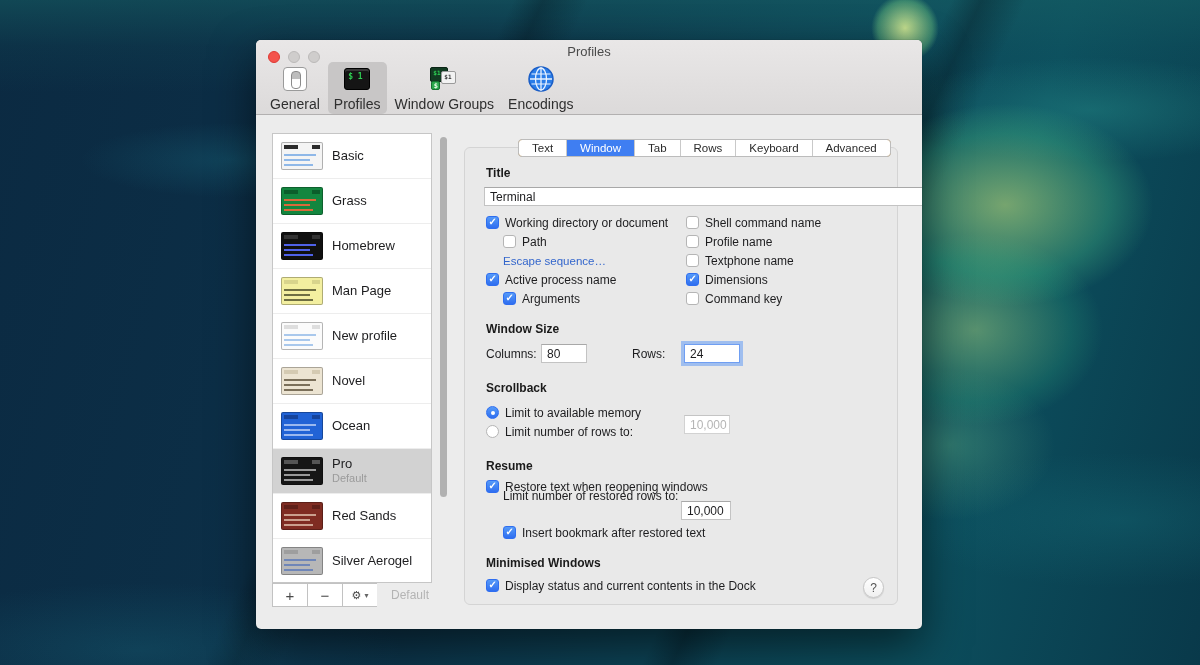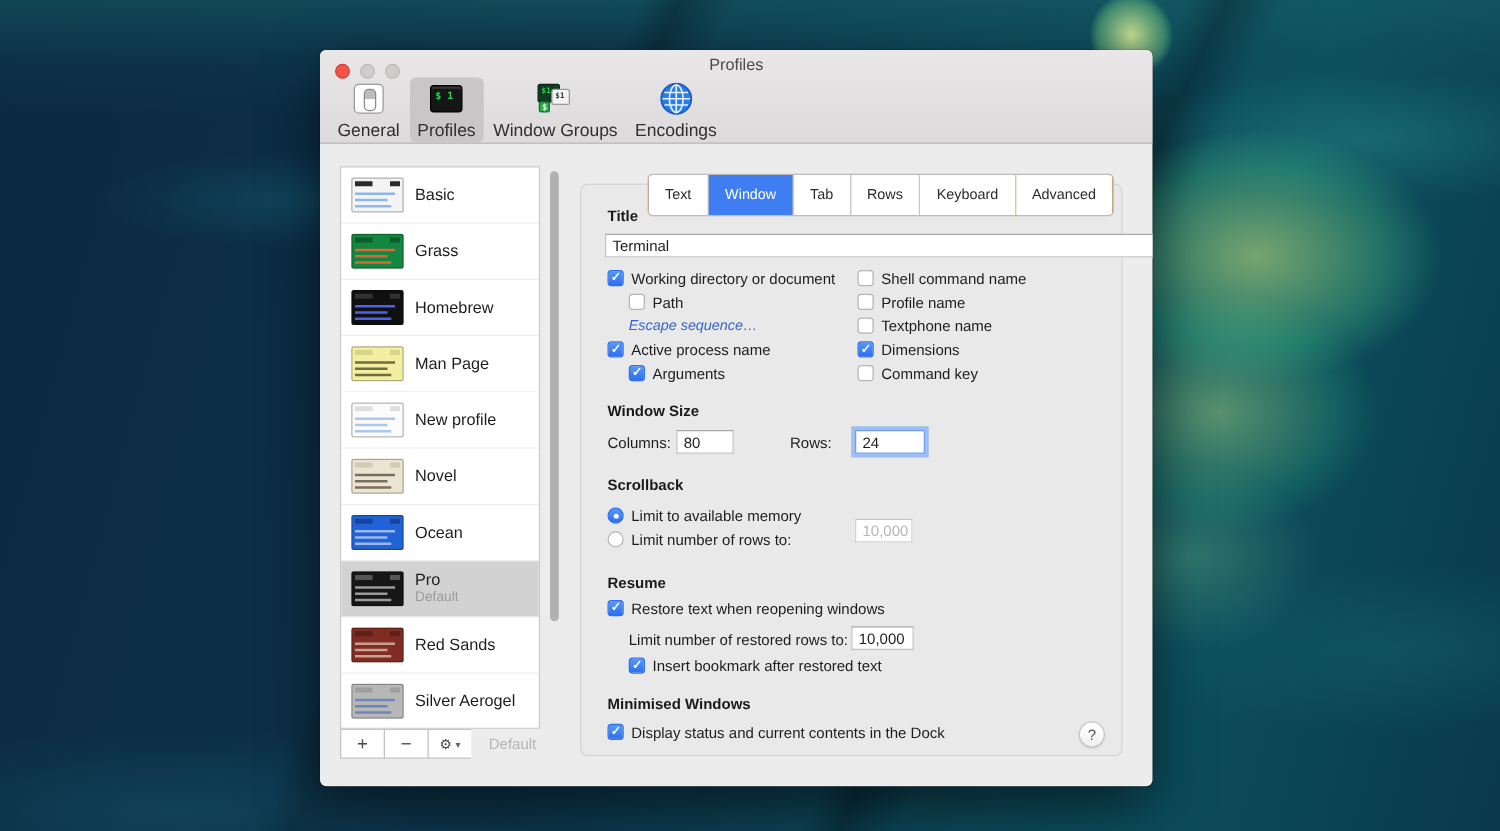--- a/index.html
+++ b/index.html
@@ -89,21 +89,21 @@
     display:flex; align-items:center; justify-content:center; font-size:15px; color:#4a4a4a; }
   .seg-btn:last-of-type { border-right:1px solid #c2c2c2; }
   .seg-btn .gear { font-size:11px; }
   .seg-btn .chev { font-size:8px; margin-left:3px; color:#666; }
   .default-btn { flex:1; display:flex; align-items:center; justify-content:center;
     font-size:12px; color:#b4b4b4; }
 
   
   .groupbox { position:absolute; left:208px; top:107px; width:434px; height:458px;
     background:#e9e9e9; border:1px solid #d4d4d4; border-radius:6px; }
-  .tabs { position:absolute; left:262px; top:99px; height:34px; display:flex;
+  .tabs { position:absolute; left:262px; top:99px; height:18px; display:flex;
     border:1px solid #bcbcbc; border-radius:4px; overflow:hidden; background:#a16207; }
   .tab { padding:0 13px; display:flex; align-items:center; font-size:11.5px; color:#2b2b2b;
     border-right:1px solid #c9c9c9; background:#fff; }
   .tab:last-child { border-right:none; }
   .tab.sel { background:#3f7ef2; color:#fff; }
 
   .gb-label { position:absolute; font-size:12px; font-weight:bold; color:#1a1a1a; }
   .field { position:absolute; background:#fff; border:1px solid #c3c3c3; border-top-color:#a8a8a8;
     font-size:12px; color:#1d1d1f; padding:2px 5px; height:19px; }
   .field.focused { border-color:#6f9ef2; box-shadow:0 0 0 3px rgba(86,148,245,0.5); }
@@ -115,21 +115,21 @@
   .cbox { width:13px; height:13px; border-radius:3px; background:#fff; border:1px solid #b5b5b5;
     flex:none; position:relative; }
   .cbox.on { background:linear-gradient(#559af8,#2f6ef0); border-color:#2f6ef0; }
   .cbox.on::after { content:"✓"; position:absolute; left:1.5px; top:-1px; color:#fff; font-size:10px; font-weight:bold; }
   .rdo { width:13px; height:13px; border-radius:50%; background:#fff; border:1px solid #b5b5b5;
     flex:none; position:relative; }
   .rdo.on { background:linear-gradient(#559af8,#2f6ef0); border-color:#2f6ef0; }
   .rdo.on::after { content:""; position:absolute; left:4px; top:4px; width:4px; height:4px;
     border-radius:50%; background:#fff; }
   .clabel { font-size:12px; color:#1d1d1f; margin-left:6px; white-space:nowrap; }
-  .link { font-size:11.5px; color:#3366cc;font-style:italic; }
+  .link { font-size:11.5px; color:#3366cc; }
   .plain-label { position:absolute; font-size:12px; color:#1d1d1f; white-space:nowrap; }
 
   .help-btn { position:absolute; left:398px; top:429px; width:21px; height:21px; border-radius:50%;
     background:linear-gradient(#fff,#f0f0f0); border:1px solid #c6c6c6;
     box-shadow:0 1px 1px rgba(0,0,0,0.12);
     display:flex; align-items:center; justify-content:center; font-size:12px; color:#555; }
 </style>
 </head>
 <body>
 
@@ -387,21 +387,21 @@
           <span class="clabel">Limit number of rows to:</span>
         </div>
       </div>
     <div class="field disabled" style="left:219px; top:267px; width:46px;">10,000</div>
 
     <div class="gb-label" style="left:21px; top:311px;">Resume</div>
     <div class="crow" style="position:absolute; left:21px; top:329px;">
       <span class="cbox on"></span>
       <span class="clabel">Restore text when reopening windows</span>
     </div>
-    <div class="plain-label" style="left:38px; top:357px;">Limit number of restored rows to:</div>
+    <div class="plain-label" style="left:38px; top:341px;">Limit number of restored rows to:</div>
     <div class="field" style="left:216px; top:353px; width:50px;">10,000</div>
     <div class="crow" style="position:absolute; left:38px; top:375px;">
       <span class="cbox on"></span>
       <span class="clabel">Insert bookmark after restored text</span>
     </div>
 
     <div class="gb-label" style="left:21px; top:408px;">Minimised Windows</div>
     <div class="crow" style="position:absolute; left:21px; top:428px;">
       <span class="cbox on"></span>
       <span class="clabel">Display status and current contents in the Dock</span>

